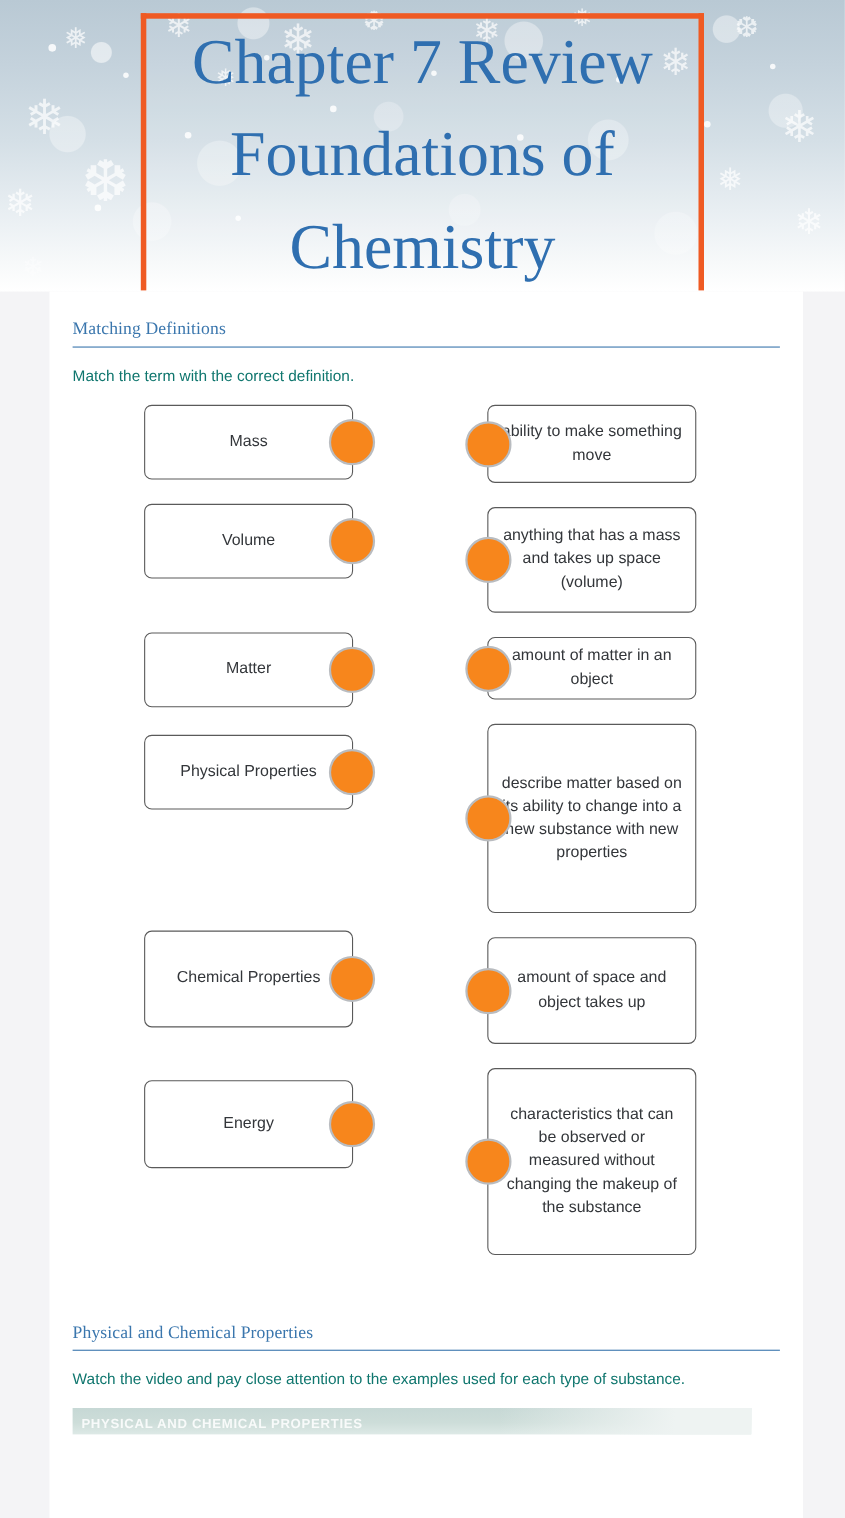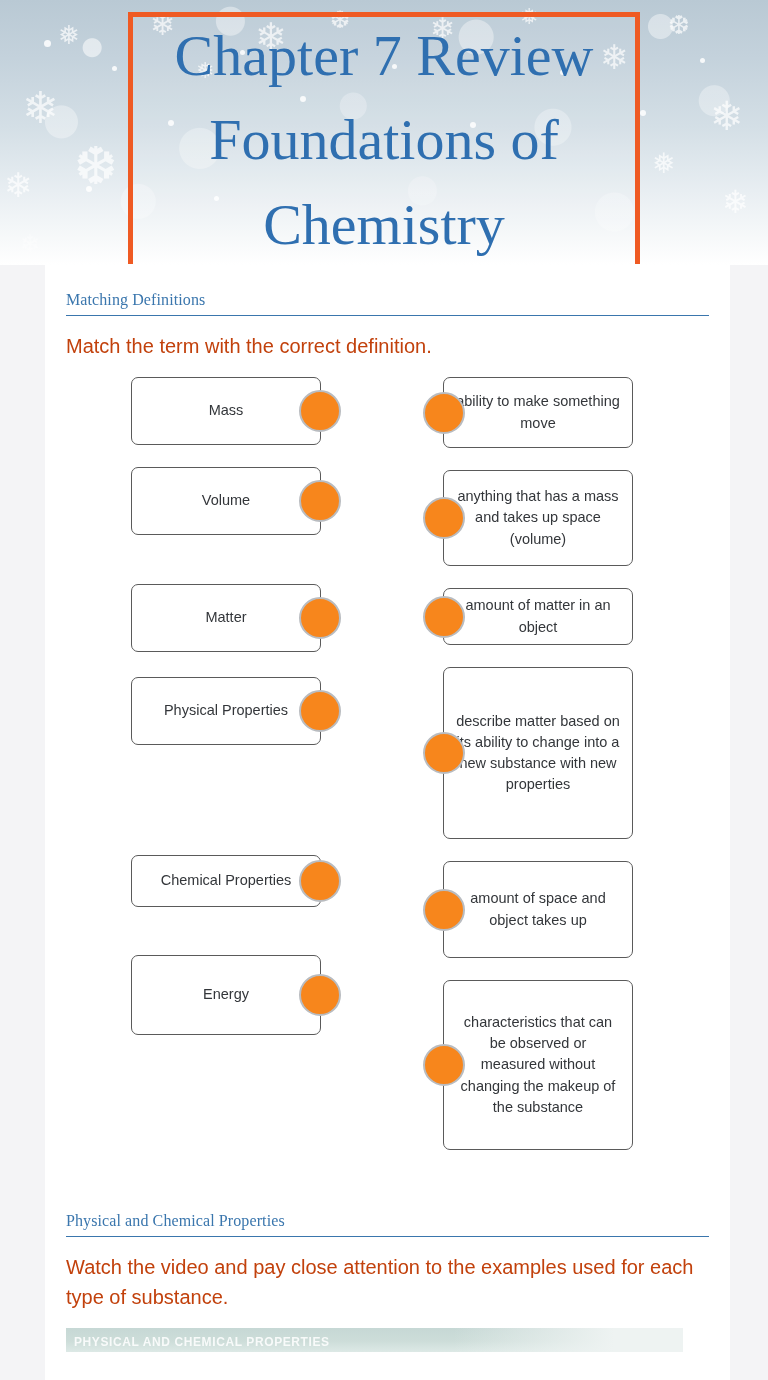--- a/index.html
+++ b/index.html
@@ -101,22 +101,22 @@
     font-weight: 400;
     margin: 0 0 6px 0;
     letter-spacing: .1px;
   }
   .rule {
     height: 0;
     border-top: 1.5px solid #3a76ad;
     margin: 0 0 15px 0;
   }
   .lead {
-    font-size: 20px;
-    color: #c2410c;
+    font-size: 14px;
+    color: #0f766e;
     line-height: 1.5;
     margin: 0 0 16px 0;
   }
 
   
   .match-wrap {
     position: relative;
     margin-top: 10px;
   }
   .match-row {
@@ -257,21 +257,21 @@
             <span class="knob on-right"></span>
           </div>
           <div class="mbox left" style="height:68px;margin-bottom:25px;">
             <span>Matter</span>
             <span class="knob on-right"></span>
           </div>
           <div class="mbox left" style="height:68px;margin-bottom:110px;">
             <span>Physical Properties</span>
             <span class="knob on-right"></span>
           </div>
-          <div class="mbox left" style="height:52px;margin-bottom:48px;">
+          <div class="mbox left" style="height:88px;margin-bottom:48px;">
             <span>Chemical Properties</span>
             <span class="knob on-right"></span>
           </div>
           <div class="mbox left" style="height:80px;">
             <span>Energy</span>
             <span class="knob on-right"></span>
           </div>
         </div>
 
         <div class="col-right">

